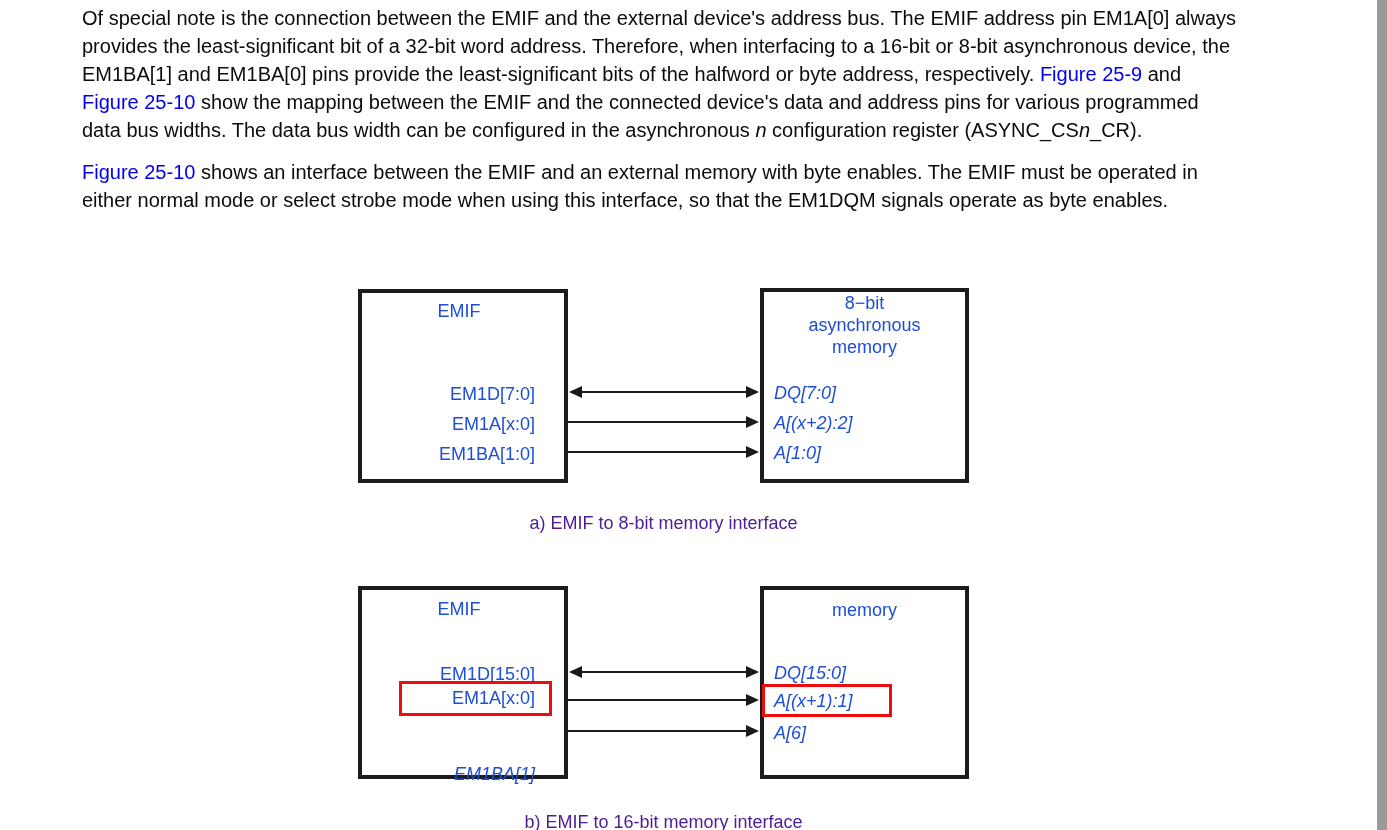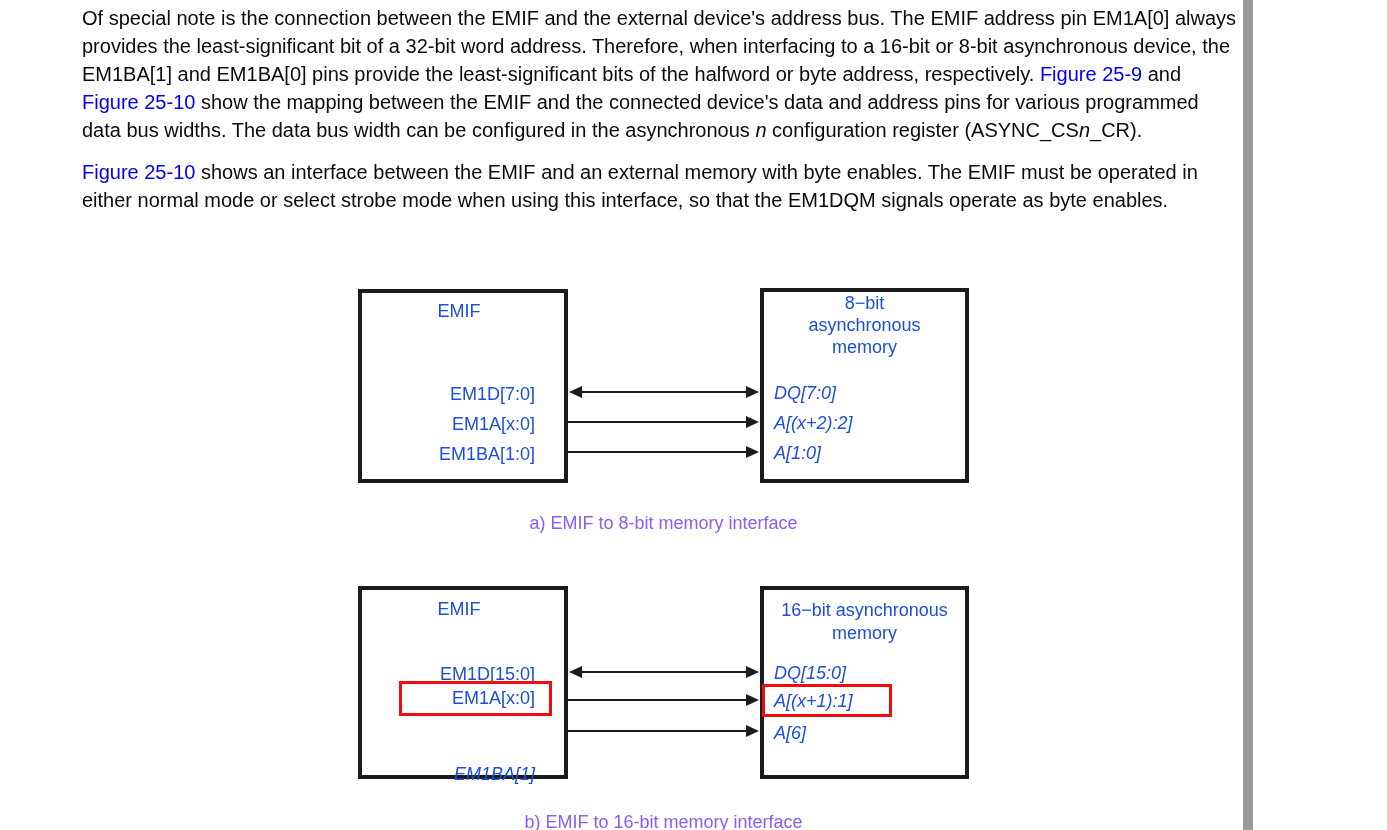--- a/index.html
+++ b/index.html
@@ -1,36 +1,36 @@
 <!DOCTYPE html>
 <html><head>
 <meta charset="utf-8">
 <style>
   html,body{margin:0;padding:0;}
   body{width:1387px;height:830px;background:#ffffff;font-family:"Liberation Sans",sans-serif;}
-  .page{position:relative;width:1253px;height:830px;overflow:hidden;background:#ffffff;}
+  .page{position:relative;width:1387px;height:830px;overflow:hidden;background:#ffffff;}
 
   
   .textblock{position:absolute;left:82px;top:4px;width:1157px;font-size:20px;line-height:28px;color:#0b0b0b;}
   .textblock p{margin:0 0 14px 0;}
   .link{color:#0000ee;cursor:pointer;}
   .it{font-style:italic;}
 
   
   .dbox{position:absolute;box-sizing:border-box;border:4px solid #1b1b1b;background:#ffffff;}
   .dtext{position:absolute;font-size:18px;color:#1d4ed8;white-space:nowrap;}
   .sigL{left:398px;width:137px;text-align:right;}
   .sigR{left:774px;text-align:left;font-style:italic;}
   .ctr{text-align:center;white-space:normal;}
   .aline{position:absolute;height:2px;background:#1b1b1b;}
   .ahead{position:absolute;width:0;height:0;border-top:6px solid transparent;border-bottom:6px solid transparent;}
   .ahead.r{border-left:13px solid #1b1b1b;}
   .ahead.l{border-right:13px solid #1b1b1b;}
   .hl{position:absolute;box-sizing:border-box;border:3px solid #ee0c0c;background:transparent;}
-  .caption{position:absolute;left:358px;width:611px;text-align:center;font-size:18px;color:#8b5cf6;}
+  .caption{position:absolute;left:358px;width:611px;text-align:center;font-size:18px;color:#4c1d95;}
 
   
   #boxAL{left:358px;top:289px;width:210px;height:194px;}
   #boxAR{left:760px;top:288px;width:209px;height:195px;}
   #titleAL{left:366px;top:301px;width:186px;}
   #sAL0{top:384px;} #sAL1{top:414px;} #sAL2{top:444px;}
   #titleAR{left:764px;top:292px;width:201px;line-height:22px;}
   #sAR0{top:383px;} #sAR1{top:413px;} #sAR2{top:443px;}
   #aA1line{left:582px;top:391px;width:164px;}
   #aA1hl{left:569px;top:386px;} #aA1hr{left:746px;top:386px;}
@@ -95,21 +95,20 @@
 
   <div class="dbox" id="boxBL"></div>
   <div class="dtext ctr" id="titleBL">EMIF</div>
   <div class="dtext sigL" id="sBL0">EM1D[15:0]</div>
   <div class="dtext sigL" id="sBL1">EM1A[x:0]</div>
   <div class="dtext sigL" id="sBL2">EM1BA[1]</div>
   <div class="hl" id="hlL"></div>
 
   <div class="dbox" id="boxBR"></div>
   <div class="dtext ctr" id="titleBR">
-    <div>16−bit asynchronous</div>
     <div>memory</div>
   </div>
   <div class="dtext sigR" id="sBR0">DQ[15:0]</div>
   <div class="dtext sigR" id="sBR1">A[(x+1):1]</div>
   <div class="dtext sigR" id="sBR2">A[6]</div>
   <div class="hl" id="hlR"></div>
 
   <div class="aline" id="aB1line"></div>
   <div class="ahead l" id="aB1hl"></div>
   <div class="ahead r" id="aB1hr"></div>

